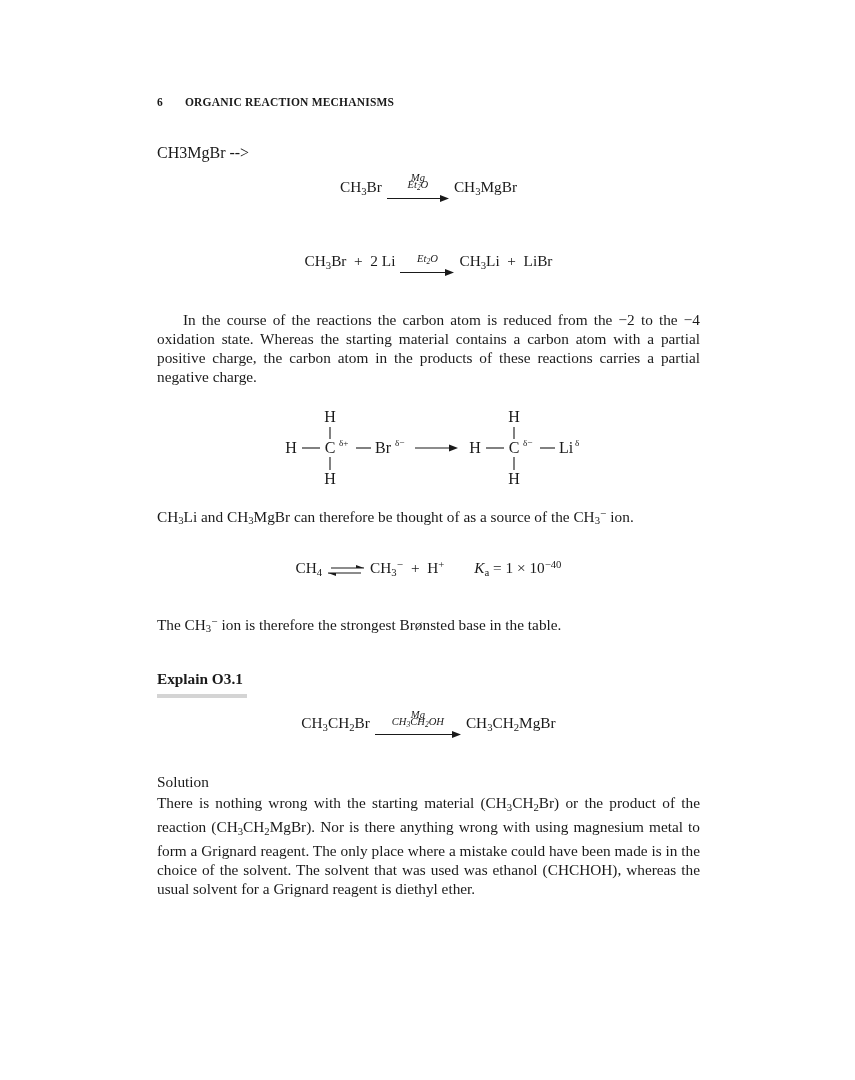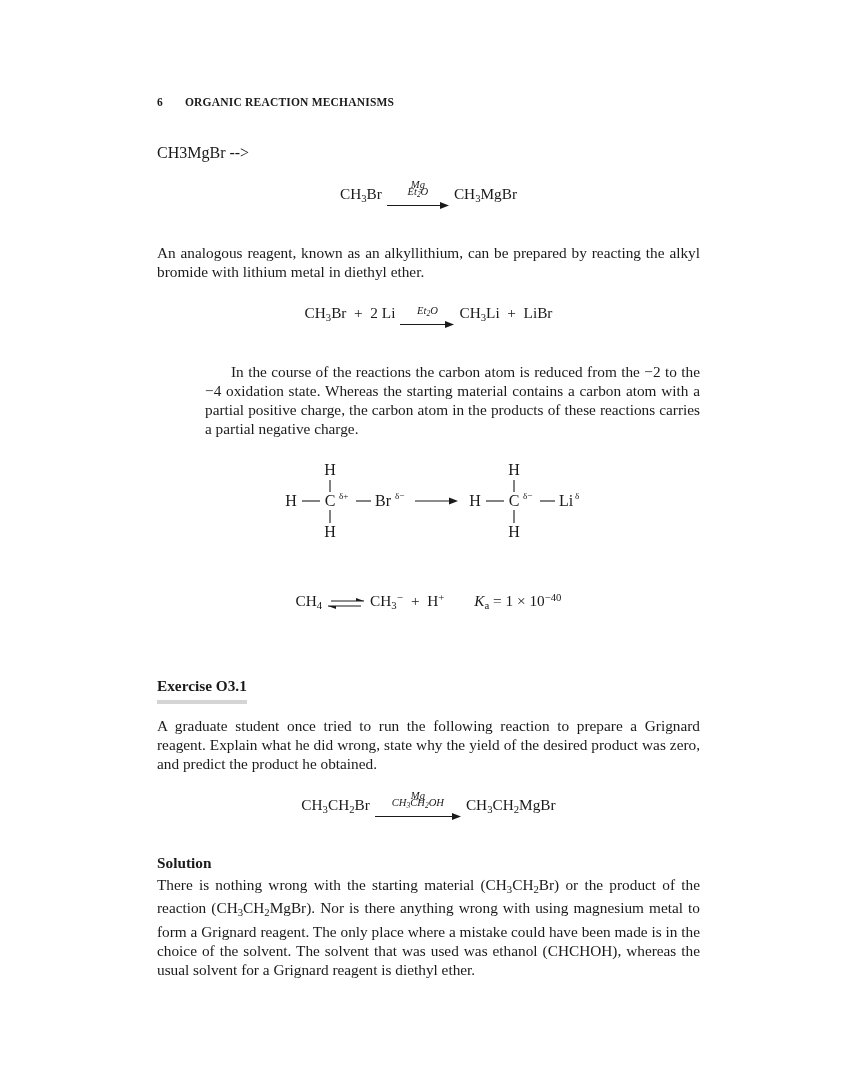--- a/index.html
+++ b/index.html
@@ -41,27 +41,27 @@
 
   
   p.body {
     font-size: 15.3px;
     line-height: 19.1px;
     text-align: justify;
     margin: 0;
     -webkit-hyphens: none;
     hyphens: none;
   }
-  p.body.indent { text-indent: 26px; margin-left: 48px; }
+  p.body.indent { text-indent: 26px; }
 
   
   .eq {
     font-size: 15.3px;
     text-align: center;
-    margin: 18px 0 17px 0;
+    margin: 11px 0 17px 0;
     line-height: 1.25;
     white-space: nowrap;
   }
   .eq .bigsp { display: inline-block; width: 30px; }
 
   sub { font-size: 0.70em; vertical-align: -0.25em; }
   sup { font-size: 0.70em; vertical-align: 0.48em; }
   .chg { font-size: 0.72em; vertical-align: 0.42em; letter-spacing: 0.3px; }
 
   
@@ -123,21 +123,21 @@
     line-height: 1.2;
   }
   .rule {
     height: 4px;
     background: #d4d4d4;
     margin: 0 0 12px 0;
   }
   .rule.top { width: 90px; }
   h3.solhead {
     font-size: 15.3px;
-    font-weight: bold;
+    font-weight: normal;
     margin: 0 0 2px 0;
     line-height: 1.2;
   }
   .spacer-lg { height: 32px; }
   .spacer-md { height: 16px; }
   em.it { font-style: italic; }
 </style>
 </head>
 <body>
 
@@ -153,21 +153,20 @@
     <div class="eq">
       <span>CH<sub>3</sub>Br</span><span class="rxn"><span class="above">Mg</span><span class="shaft"><svg width="62" height="9" viewBox="0 0 62 9">
               <line x1="0" y1="4.5" x2="55" y2="4.5" stroke="#1a1a1a" stroke-width="1.1"></line>
               <polygon points="62,4.5 53,1.1 53,7.9" fill="#1a1a1a"></polygon>
             </svg></span><span class="below">Et<sub>2</sub>O</span></span><span>CH<sub>3</sub>MgBr</span>
     </div>
 
     <div class="spacer-md"></div>
 
     
-    <p class="body">An analogous reagent, known as an alkyllithium, can be prepared by reacting the alkyl bromide with lithium metal in diethyl ether.</p>
 
     
     <div class="eq">
       <span>CH<sub>3</sub>Br&nbsp; +&nbsp; 2 Li</span><span class="rxn narrow"><span class="shaft"><svg width="54" height="9" viewBox="0 0 54 9">
               <line x1="0" y1="4.5" x2="47" y2="4.5" stroke="#1a1a1a" stroke-width="1.1"></line>
               <polygon points="54,4.5 45,1.1 45,7.9" fill="#1a1a1a"></polygon>
             </svg></span><span class="below">Et<sub>2</sub>O</span></span><span>CH<sub>3</sub>Li&nbsp; +&nbsp; LiBr</span>
     </div>
 
     <div class="spacer-md"></div>
@@ -202,48 +201,49 @@
         <line x1="235" y1="21" x2="235" y2="33" stroke="#1a1a1a" stroke-width="1.1"></line>
         <text class="at" x="235" y="78" text-anchor="middle">H</text>
         <line x1="235" y1="51" x2="235" y2="64" stroke="#1a1a1a" stroke-width="1.1"></line>
         <line x1="261" y1="42" x2="276" y2="42" stroke="#1a1a1a" stroke-width="1.1"></line>
         <text class="at" x="287" y="47" text-anchor="middle">Li</text>
         <text class="dl" x="296" y="40">δ+</text>
       </svg>
     </div>
 
     
+    <p class="body">CH<sub>3</sub>Li and CH<sub>3</sub>MgBr can therefore be thought of as a source of the CH<sub>3</sub><span class="chg">−</span> ion.</p>
 
     
 
     <div class="spacer-md"></div>
 
     
 
     
     <div class="eq">
       <span>CH<sub>4</sub></span><span class="eqm"><svg width="36" height="14" viewBox="0 0 36 14">
             <line x1="3" y1="5" x2="36" y2="5" stroke="#1a1a1a" stroke-width="1.05"></line>
             <polygon points="36,5 28,1.9 28,5" fill="#1a1a1a"></polygon>
             <line x1="0" y1="10" x2="33" y2="10" stroke="#1a1a1a" stroke-width="1.05"></line>
             <polygon points="0,10 8,13.1 8,10" fill="#1a1a1a"></polygon>
           </svg></span><span>CH<sub>3</sub><span class="chg">−</span>&nbsp; +&nbsp; H<sup>+</sup></span><span class="bigsp"></span><span><em class="it">K</em><sub>a</sub> = 1 × 10<sup>−40</sup></span>
     </div>
 
     <div class="spacer-md"></div>
 
     
+    <p class="body">The CH<sub>3</sub><span class="chg">−</span> ion is therefore the strongest Brønsted base in the table.</p>
 
     <div class="spacer-lg"></div>
 
     
-    <h2 class="exhead">Exercise O3.1</h2>
+    <h2 class="exhead">Explain O3.1</h2>
     <div class="rule top"></div>
 
-    <p class="body">A graduate student once tried to run the following reaction to prepare a Grignard reagent. Explain what he did wrong, state why the yield of the desired product was zero, and predict the product he obtained.</p>
 
     
     <div class="eq">
       <span>CH<sub>3</sub>CH<sub>2</sub>Br</span><span class="rxn wide"><span class="above">Mg</span><span class="shaft"><svg width="86" height="9" viewBox="0 0 86 9">
               <line x1="0" y1="4.5" x2="79" y2="4.5" stroke="#1a1a1a" stroke-width="1.1"></line>
               <polygon points="86,4.5 77,1.1 77,7.9" fill="#1a1a1a"></polygon>
             </svg></span><span class="below">CH<sub>3</sub>CH<sub>2</sub>OH</span></span><span>CH<sub>3</sub>CH<sub>2</sub>MgBr</span>
     </div>
 
     <div class="spacer-md"></div>

